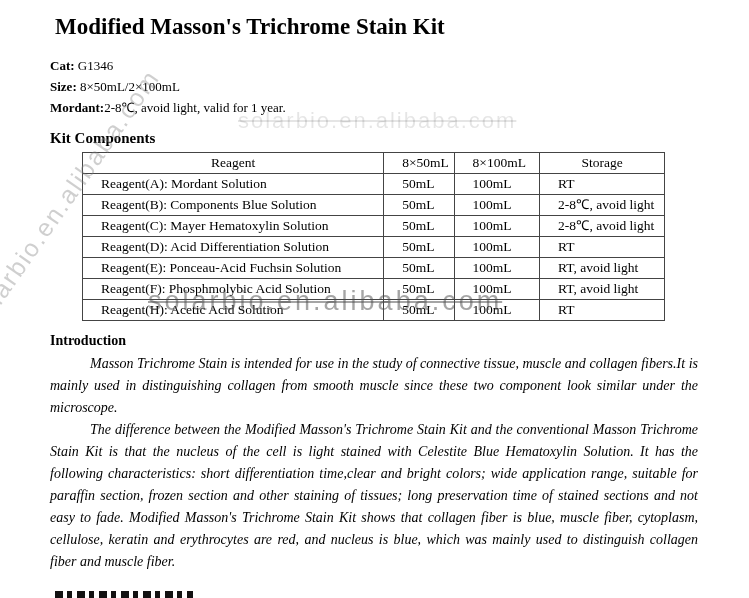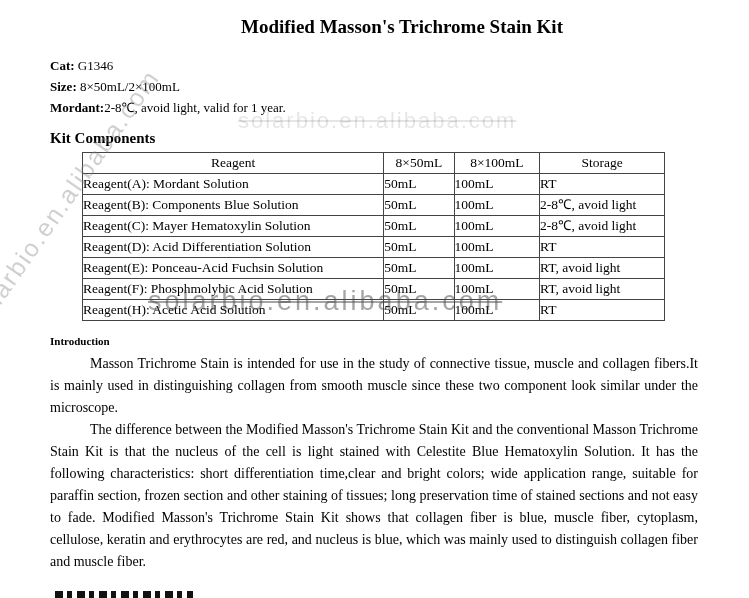--- a/index.html
+++ b/index.html
@@ -8,24 +8,23 @@
     width: 749px;
     height: 598px;
     background: #ffffff;
     color: #000000;
     font-family: "Liberation Serif", serif;
     overflow: hidden;
   }
   .title {
     margin: 0;
     padding: 14px 0 0 55px;
-    font-size: 19px;
+    font-size: 23px;
     font-weight: bold;
     line-height: 26px;
-    text-align: center;
   }
   .meta-block {
     margin: 15px 0 0 50px;
     font-size: 13px;
   }
   .meta-line { line-height: 21px; }
   .meta-label { font-weight: bold; }
   .section-heading {
     margin: 10px 0 0 50px;
     font-size: 15px;
@@ -34,45 +33,46 @@
   }
   table.kit-table {
     border-collapse: collapse;
     margin: 4px 0 0 82px;
     width: 583px;
     font-size: 13.5px;
     table-layout: fixed;
   }
   .kit-table th, .kit-table td {
     border: 1px solid #444444;
-    padding: 1px 0;
+    padding: 1px 18px;
     line-height: 18px;
     font-weight: normal;
     overflow: hidden;
     white-space: nowrap;
   }
   .kit-table th { text-align: center; }
   .kit-table td { text-align: left; }
   .col-reagent { width: 282px; }
   .col-50 { width: 66px; }
   .col-100 { width: 80px; }
   .col-storage { width: 117px; }
   .intro-heading {
     margin: 10px 0 0 50px;
-    font-size: 11px;
+    font-size: 14px;
     font-weight: bold;
     line-height: 20px;
   }
   .paragraphs { margin: 2px 0 0 50px; width: 648px; }
   .para {
     margin: 0;
     font-size: 14px;
     line-height: 22px;
     text-align: justify;
     text-indent: 40px;
+    font-style: italic;
   }
   
   .wm {
     position: absolute;
     z-index: 5;
     pointer-events: none;
     font-family: "Liberation Sans", sans-serif;
     white-space: nowrap;
   }
   .wm-diagonal {

